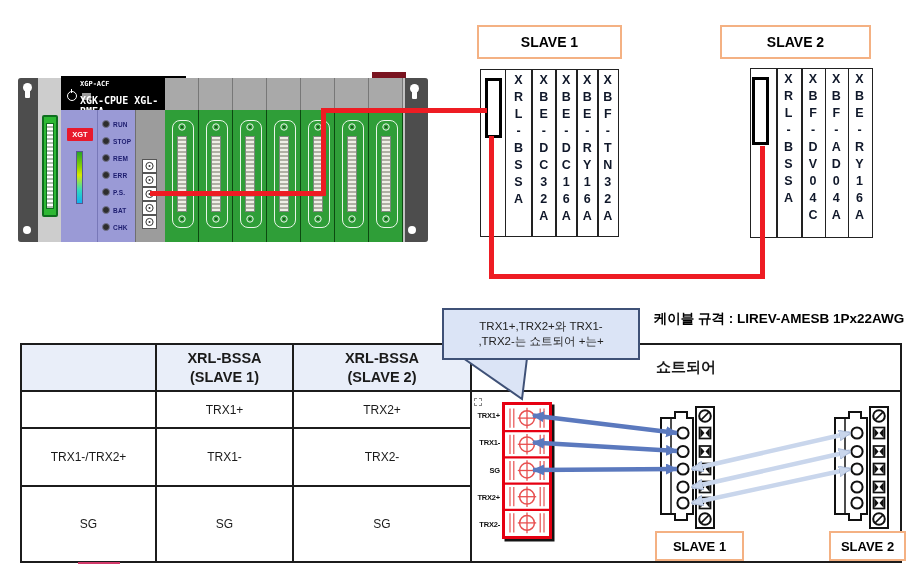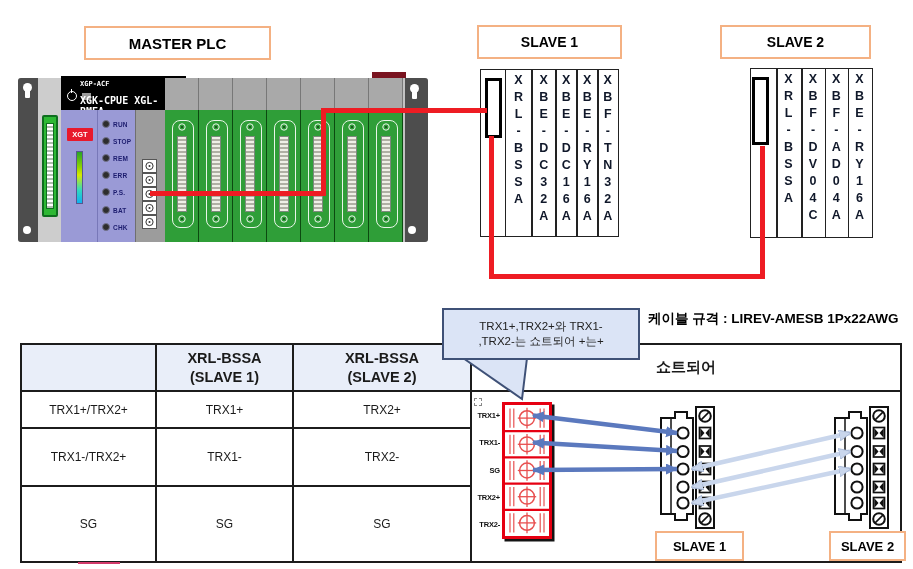--- a/index.html
+++ b/index.html
@@ -30,21 +30,20 @@
   .termlbl{position:absolute;width:36px;font-size:7.5px;font-weight:bold;color:#111;text-align:right;letter-spacing:-.2px;}
   .keyc{position:absolute;width:9px;height:9px;border-radius:50%;background:#fff;}
   .keys{position:absolute;width:5px;height:8px;background:#fff;border-radius:1px;}
   .wdot{position:absolute;width:8px;height:8px;border-radius:50%;background:#fff;}
 </style>
 </head>
 <body>
 
 <div id="canvas">
 
-  <div class="lbox" style="left:84px;top:26px;width:183px;height:30px;font-size:15px;">MASTER PLC</div>
   <div class="lbox" style="left:477px;top:25px;width:141px;height:30px;font-size:14px;">SLAVE 1</div>
   <div class="lbox" style="left:720px;top:25px;width:147px;height:30px;font-size:14px;">SLAVE 2</div>
 
   <div class="abs" style="left:372px;top:72px;width:34px;height:7px;background:#7a1420;"></div>
   <div class="abs" style="left:18px;top:78px;width:410px;height:164px;background:#c2c2c2;border-radius:3px;"></div>
 
   <div class="abs" style="left:18px;top:78px;width:20px;height:164px;background:#4d4d4d;border-radius:3px 0 0 3px;"></div>
   <div class="keyc" style="left:23px;top:83px;"></div>
   <div class="keys" style="left:25px;top:90px;"></div>
   <div class="wdot" style="left:23px;top:226px;"></div>
@@ -304,40 +303,39 @@
   <div class="cell hdr" style="left:157px;top:345px;width:135px;height:45px;flex-direction:column;">
     <span>XRL-BSSA</span>
     <span>(SLAVE 1)</span>
   </div>
   <div class="cell hdr" style="left:294px;top:345px;width:176px;height:45px;flex-direction:column;">
     <span>XRL-BSSA</span>
     <span>(SLAVE 2)</span>
   </div>
   <div class="cell" style="left:472px;top:345px;width:428px;height:45px;font-weight:bold;font-size:15px;">쇼트되어</div>
 
-  <div class="cell" style="left:22px;top:392px;width:133px;height:35px;font-size:12px;">TRX1+/TRX2+</div>
   <div class="cell" style="left:157px;top:392px;width:135px;height:35px;font-size:12px;">TRX1+</div>
   <div class="cell" style="left:294px;top:392px;width:176px;height:35px;font-size:12px;">TRX2+</div>
   <div class="cell" style="left:22px;top:429px;width:133px;height:56px;font-size:12px;">TRX1-/TRX2+</div>
   <div class="cell" style="left:157px;top:429px;width:135px;height:56px;font-size:12px;">TRX1-</div>
   <div class="cell" style="left:294px;top:429px;width:176px;height:56px;font-size:12px;">TRX2-</div>
   <div class="cell" style="left:22px;top:487px;width:133px;height:74px;font-size:12px;">SG</div>
   <div class="cell" style="left:157px;top:487px;width:135px;height:74px;font-size:12px;">SG</div>
   <div class="cell" style="left:294px;top:487px;width:176px;height:74px;font-size:12px;">SG</div>
 
   <svg class="abs" style="left:455px;top:355px;" width="80" height="50">
     <polygon points="8,3 72,3 67,44" fill="#dbe4f6"></polygon>
     <path d="M8,3 L67,44 L72,3" fill="none" stroke="#3f5177" stroke-width="2"></path>
   </svg>
   <div class="abs" style="left:442px;top:308px;width:198px;height:52px;background:#dbe4f6;border:2px solid #3f5177;box-sizing:border-box;display:flex;flex-direction:column;align-items:center;justify-content:center;font-size:11.5px;line-height:15.5px;color:#222;">
     <span>TRX1+,TRX2+와 TRX1-</span>
     <span>,TRX2-는 쇼트되어 +는+</span>
   </div>
 
-  <div class="abs" style="left:648px;top:310px;width:262px;font-size:13.5px;font-weight:bold;color:#000;">케이블 규격 : LIREV-AMESB 1Px22AWG</div>
+  <div class="abs" style="left:648px;top:310px;width:262px;font-size:13.5px;font-weight:bold;color:#000;text-align:center;">케이블 규격 : LIREV-AMESB 1Px22AWG</div>
 
   <div class="abs" style="left:474px;top:398px;width:8px;height:8px;border:1px dashed #888;box-sizing:border-box;"></div>
 
   <div class="termlbl" style="left:464px;top:411px;">TRX1+</div>
   <div class="termlbl" style="left:464px;top:438px;">TRX1-</div>
   <div class="termlbl" style="left:464px;top:466px;">SG</div>
   <div class="termlbl" style="left:464px;top:493px;">TRX2+</div>
   <div class="termlbl" style="left:464px;top:520px;">TRX2-</div>
 
   <div class="abs" style="left:502px;top:402px;width:50px;height:137px;background:#fff;border:3px solid #e60012;box-sizing:border-box;box-shadow:2.5px 2.5px 0 #141414;">

